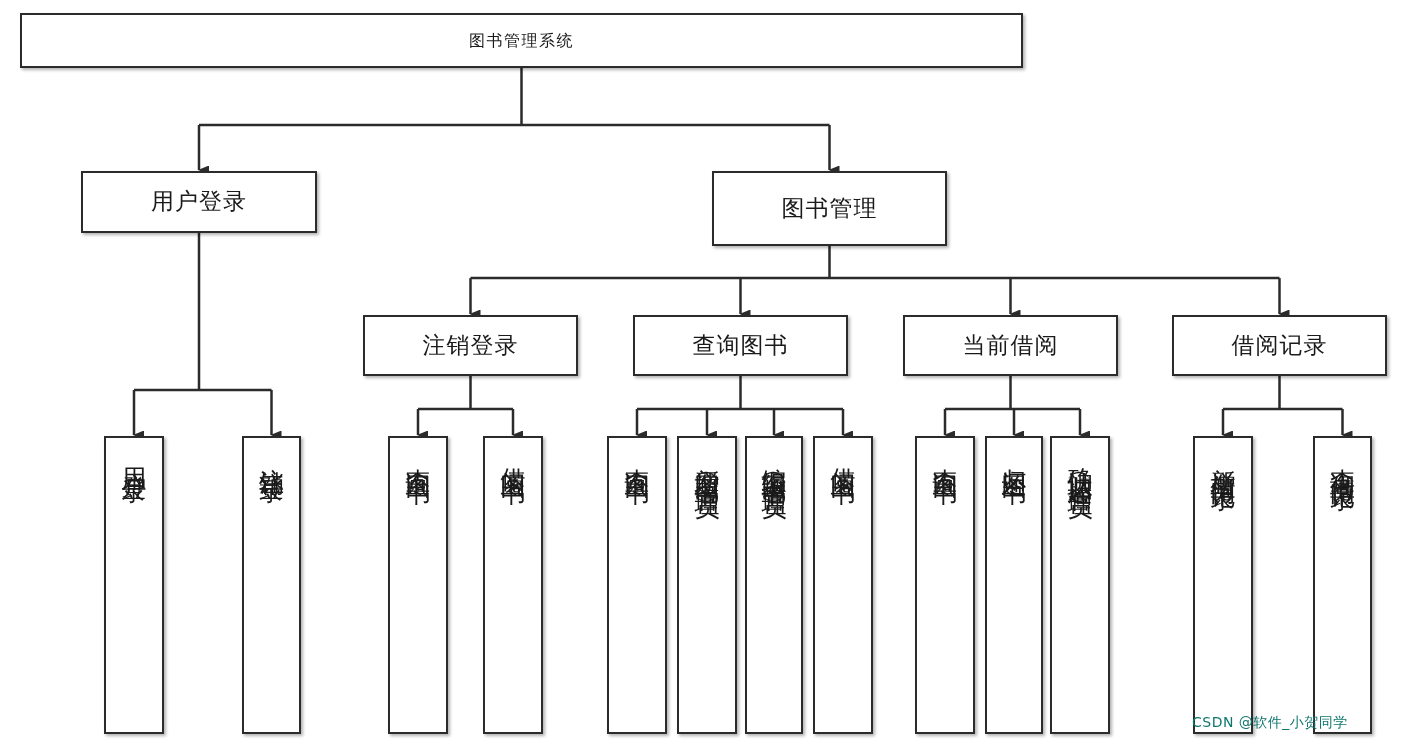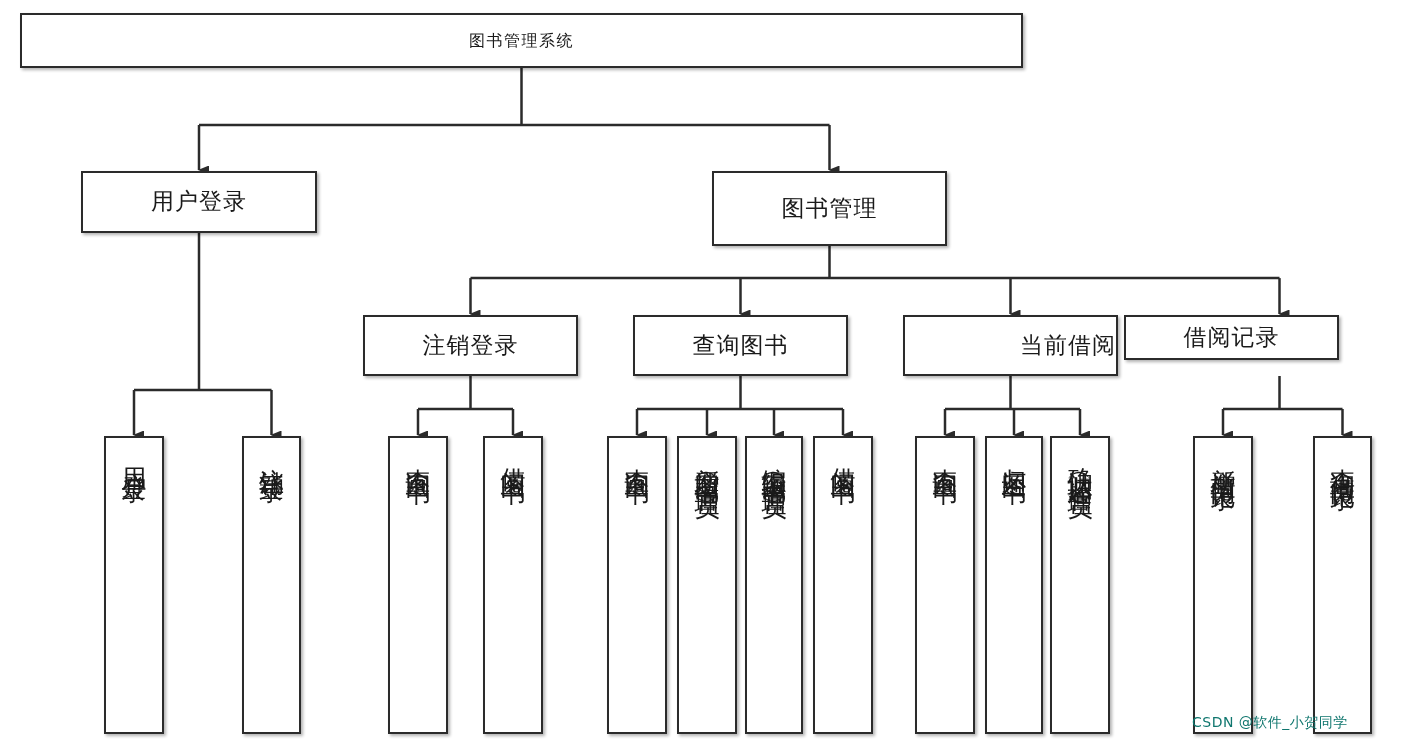--- a/index.html
+++ b/index.html
@@ -122,24 +122,24 @@
       </div>
       <div class="node horiz" style="left: 712px; top: 171px; width: 235px; height: 75px;">
         <span class="label">图书管理</span>
       </div>
       <div class="node horiz" style="left: 363px; top: 315px; width: 215px; height: 61px;">
         <span class="label">注销登录</span>
       </div>
       <div class="node horiz" style="left: 633px; top: 315px; width: 215px; height: 61px;">
         <span class="label">查询图书</span>
       </div>
-      <div class="node horiz" style="left: 903px; top: 315px; width: 215px; height: 61px; justify-content: flex-end;">
+      <div class="node horiz" style="left: 903px; top: 315px; width: 215px; height: 61px;">
         <span class="label">当前借阅</span>
       </div>
-      <div class="node horiz" style="left: 1124px; top: 315px; width: 215px; height: 45px;">
+      <div class="node horiz" style="left: 1172px; top: 315px; width: 215px; height: 61px;">
         <span class="label">借阅记录</span>
       </div>
       <div class="node vert" style="left: 104px; top: 436px; width: 60px; height: 298px;">
         <span class="label">用户登录</span>
       </div>
       <div class="node vert" style="left: 242px; top: 436px; width: 59px; height: 298px;">
         <span class="label">注销登录</span>
       </div>
       <div class="node vert" style="left: 388px; top: 436px; width: 60px; height: 298px;">
         <span class="label">查询图书</span>

